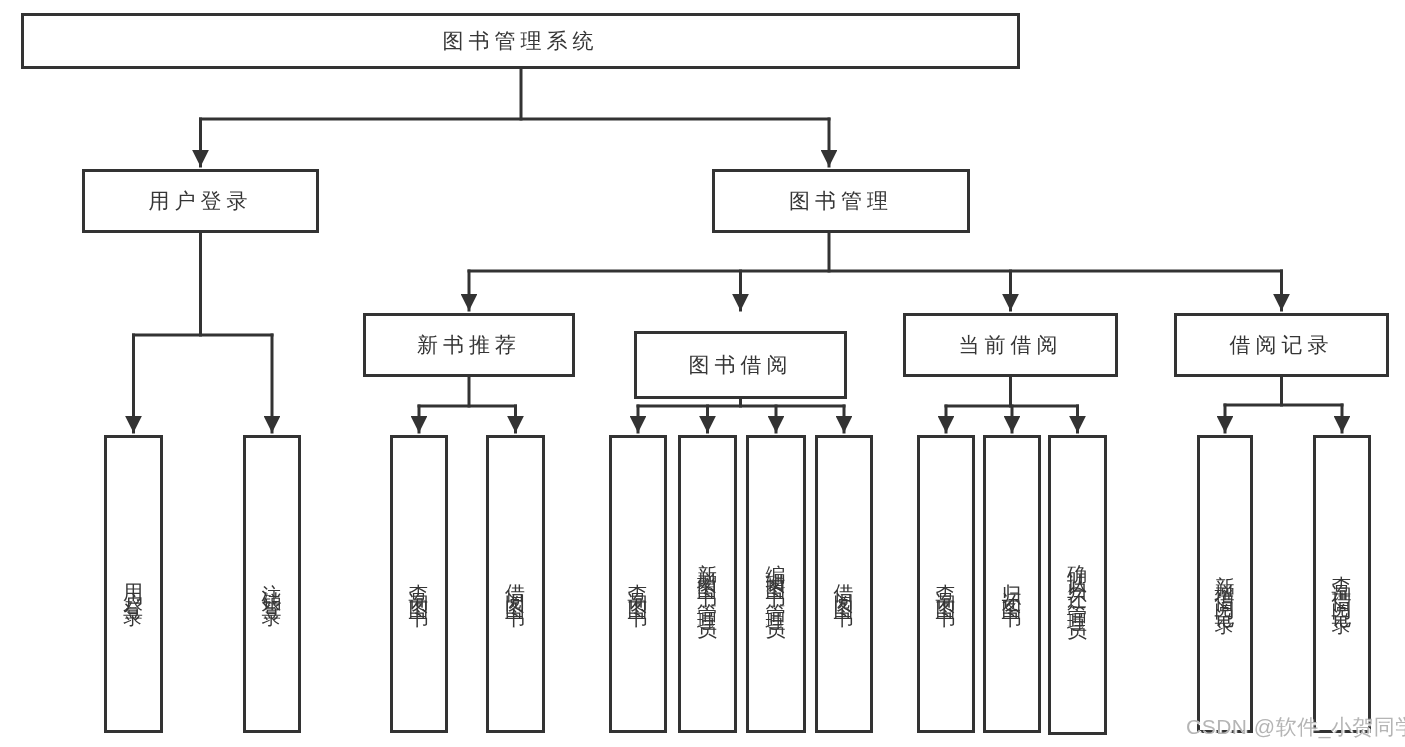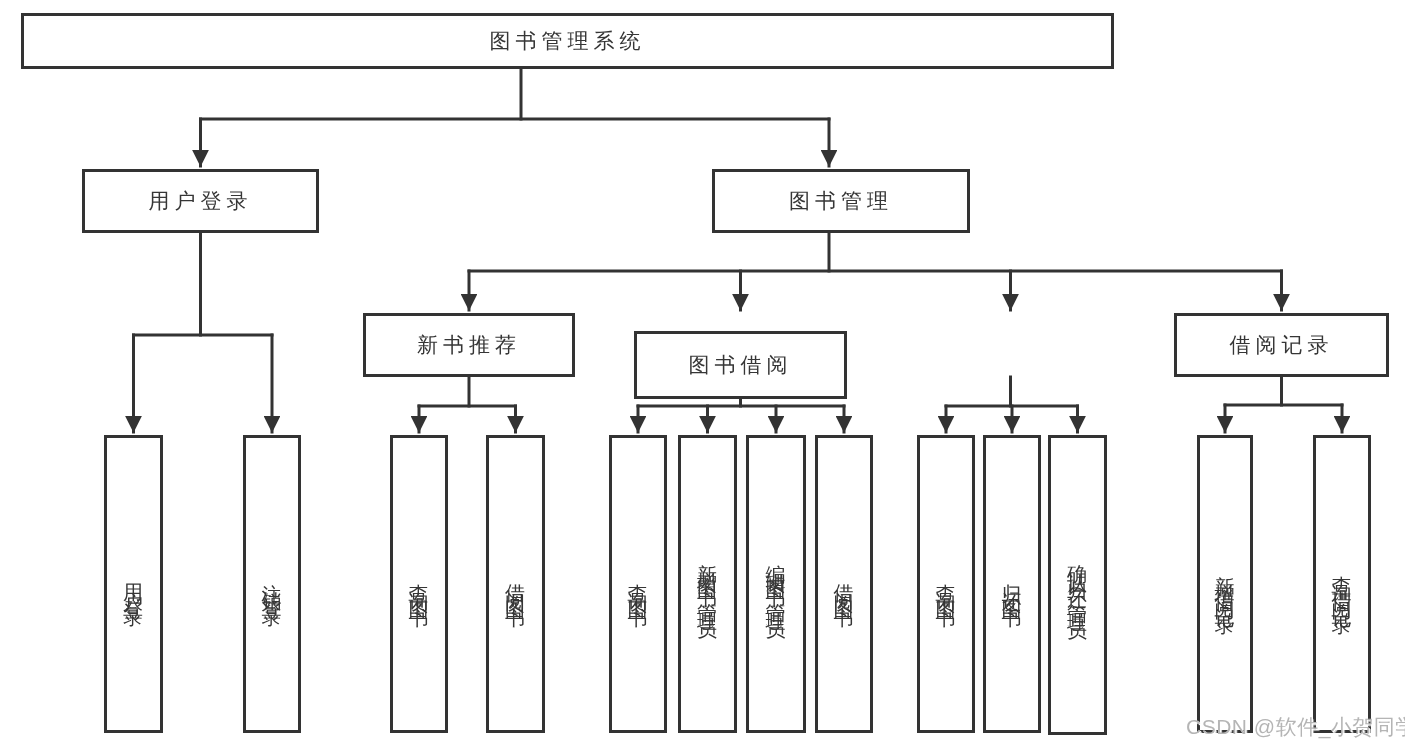--- a/index.html
+++ b/index.html
@@ -101,27 +101,28 @@
       <path d="M1012 406 V432" marker-end="url(#arrow)"></path>
       <path d="M1077.5 406 V432" marker-end="url(#arrow)"></path>
 
       <path d="M1281.5 377 V405"></path>
       <path d="M1225 405 H1342"></path>
       <path d="M1225 405 V432" marker-end="url(#arrow)"></path>
       <path d="M1342 405 V432" marker-end="url(#arrow)"></path>
     </g>
   </svg>
 
-  <div class="node h" style="left:21px; top:13px; width:1093px; height:56px;">图书管理系统</div>
+  <div class="node h" style="left:21px; top:13px; width:999px; height:56px;">图书管理系统</div>
 
   <div class="node h" style="left:82px; top:169px; width:237px; height:64px;">用户登录</div>
   <div class="node h" style="left:712px; top:169px; width:258px; height:64px;">图书管理</div>
 
   <div class="node h" style="left:363px; top:313px; width:212px; height:64px;font-family:Liberation Mono, monospace;">新书推荐</div>
   <div class="node h" style="left:634px; top:313px; width:213px; height:68px;margin-top:18px;">图书借阅</div>
+  <div class="node h" style="left:903px; top:313px; width:215px; height:64px;">当前借阅</div>
   <div class="node h" style="left:1174px; top:313px; width:215px; height:64px;">借阅记录</div>
 
   <div class="node v" style="left:104px; top:435px; width:59px; height:298px;">用户登录</div>
   <div class="node v" style="left:243px; top:435px; width:58px; height:298px;">注销登录</div>
 
   <div class="node v" style="left:390px; top:435px; width:58px; height:298px;">查询图书</div>
   <div class="node v" style="left:486px; top:435px; width:59px; height:298px;">借阅图书</div>
 
   <div class="node v" style="left:609px; top:435px; width:58px; height:298px;">查询图书</div>
   <div class="node v" style="left:678px; top:435px; width:59px; height:298px;">新增图书（管理员）</div>

